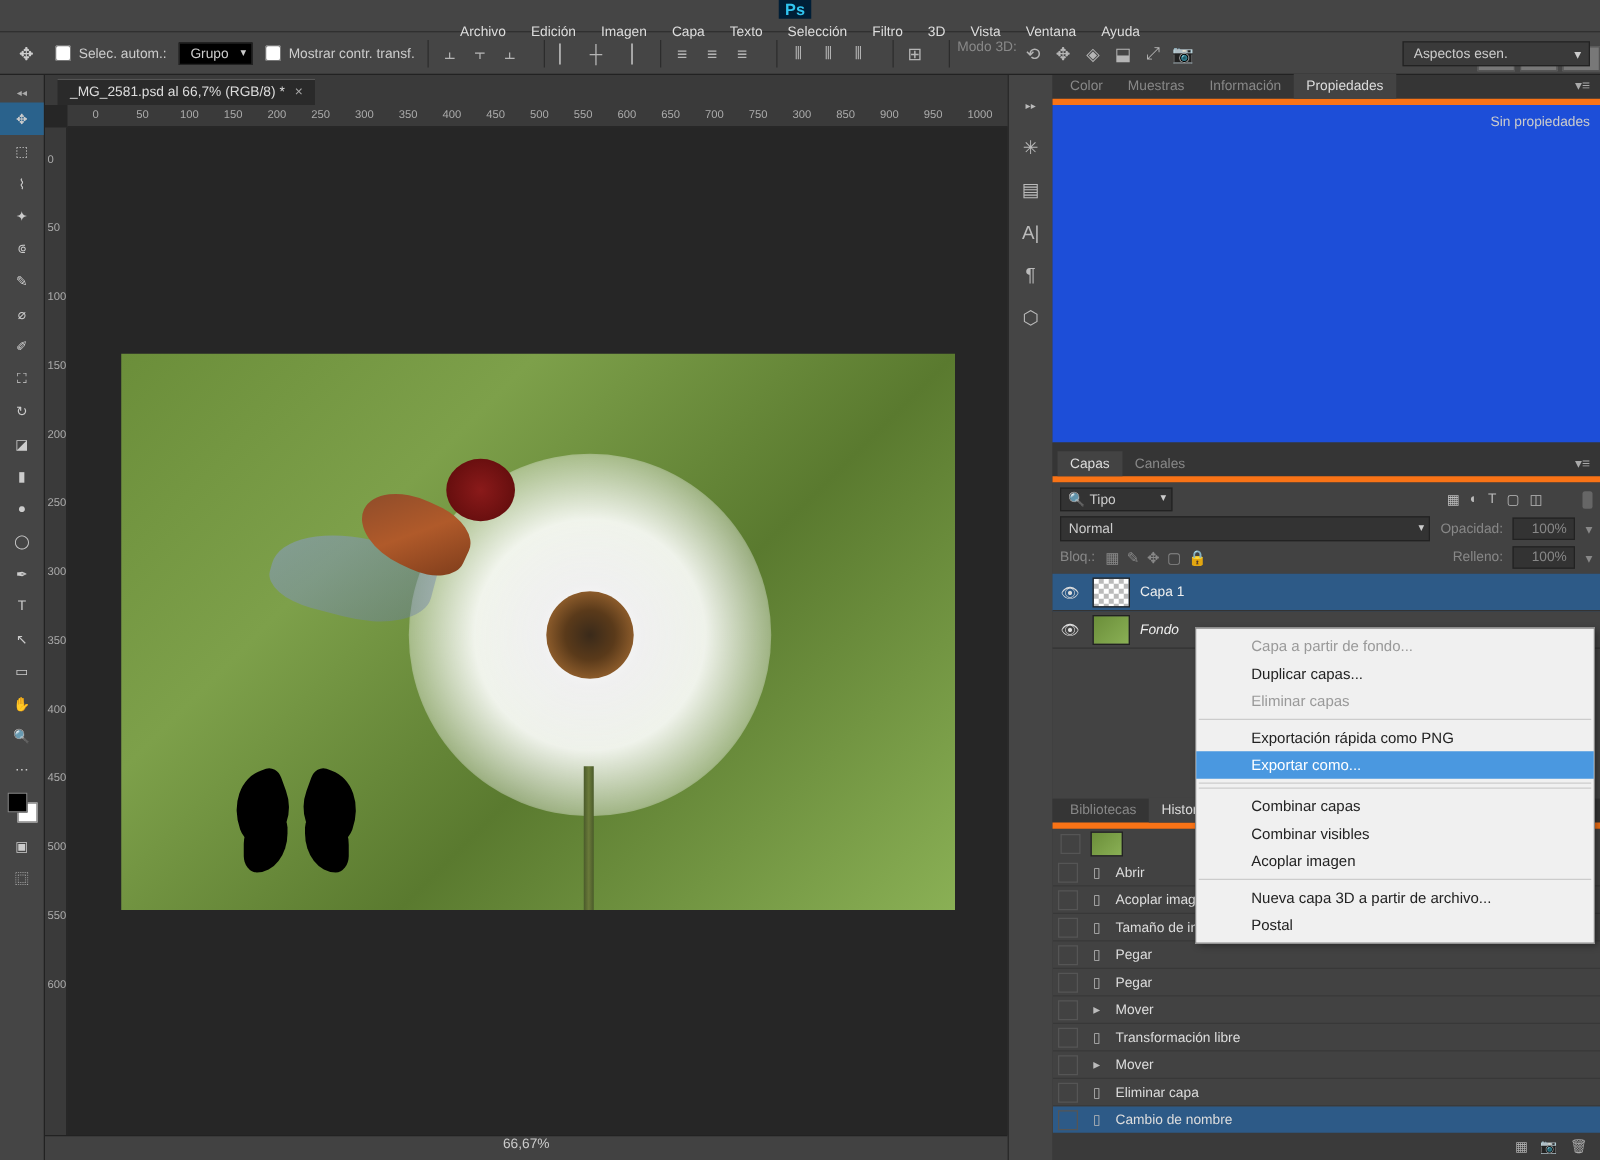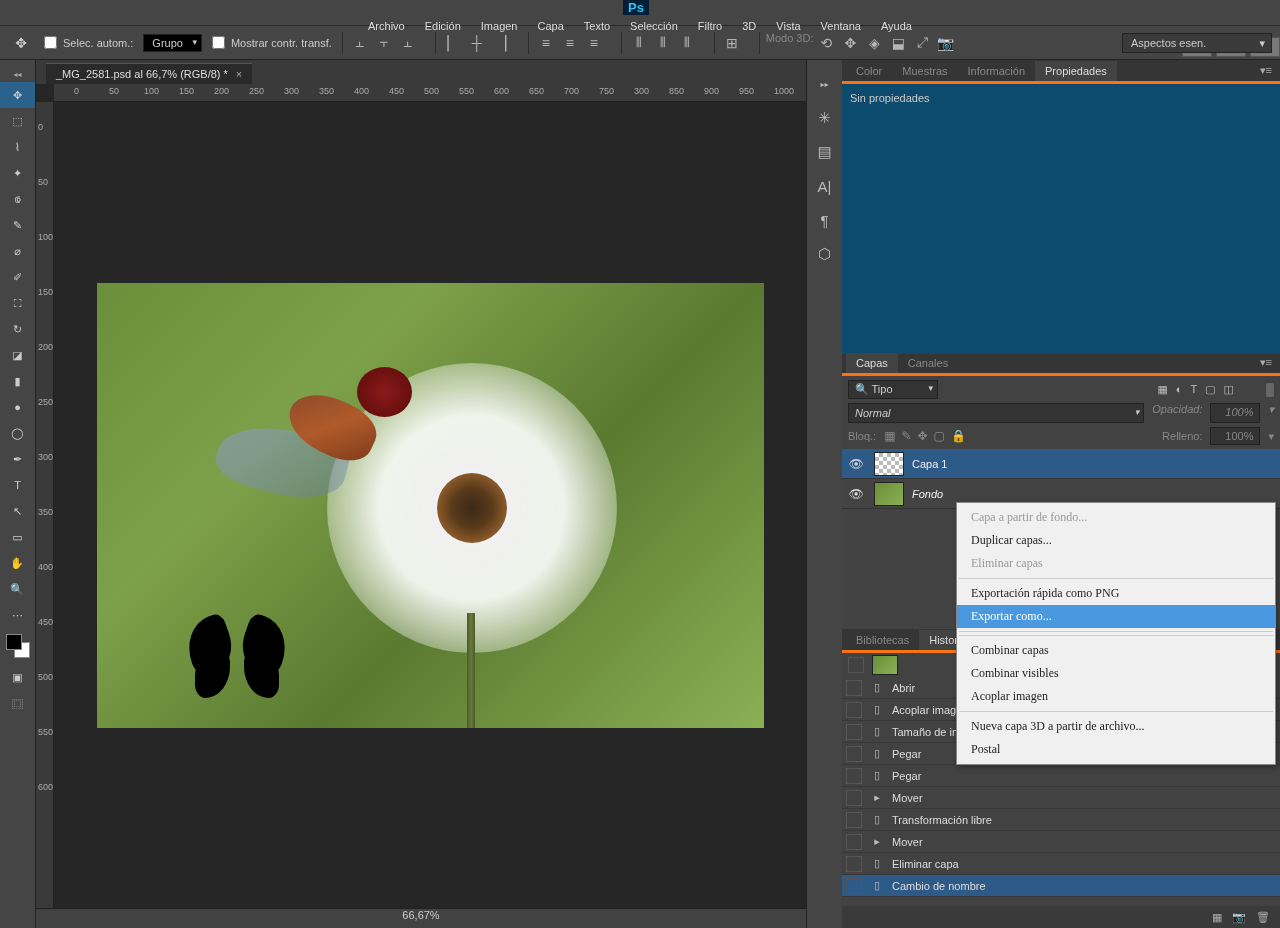--- a/index.html
+++ b/index.html
@@ -49,32 +49,32 @@
 .butterfly { position: absolute; left: 80px; top: 330px; width: 120px; height: 90px; }
 .bwing { position: absolute; background: #000; }
 .bw1 { width: 45px; height: 55px; left: 10px; top: 5px; border-radius: 70% 20% 60% 30%; transform: rotate(-20deg); }
 .bw2 { width: 45px; height: 55px; right: 10px; top: 5px; border-radius: 20% 70% 30% 60%; transform: rotate(20deg); }
 .bw3 { width: 35px; height: 45px; left: 18px; top: 40px; border-radius: 50% 20% 70% 30%; }
 .bw4 { width: 35px; height: 45px; right: 18px; top: 40px; border-radius: 20% 50% 30% 70%; }
 .status-bar { height: 20px; background: #424242; border-top: 1px solid #222; display: flex; align-items: center; padding: 0 10px; gap: 20px; font-size: 11px; color: #ccc; flex-direction: column; }
 .right-strip { width: 36px; background: #454545; border-left: 1px solid #222; display: flex; flex-direction: column; padding-top: 12px; gap: 10px; align-items: center; }
 .strip-ico { width: 24px; height: 24px; display: flex; align-items: center; justify-content: center; color: #bbb; font-size: 15px; }
 .panels { width: 438px; background: #3a3a3a; display: flex; flex-direction: column; }
-.panel-hdr { height: 24px; background: #353535; display: flex; align-items: end; border-bottom: 3px solid #f97316; padding-left: 4px; }
+.panel-hdr { height: 24px; background: #353535; display: flex; align-items: end; border-bottom: 5px solid #f97316; padding-left: 4px; }
 .ptab { padding: 4px 10px; color: #888; font-size: 11px; cursor: pointer; }
 .ptab.active { background: #434343; color: #ddd; }
-.prop-body { height: 270px; background: #0c4a6e; padding: 8px; color: #ccc; font-size: 11px; }
+.prop-body { height: 270px; background: #1d4ed8; padding: 8px; color: #ccc; font-size: 11px; text-align: right; }
 .layers-panel { display: flex; flex-direction: column; }
-.layers-panel .panel-hdr { height: 22px; }
+.layers-panel .panel-hdr { height: 32px; }
 .layer-opts { background: #424242; padding: 4px 6px; display: flex; flex-direction: column; gap: 4px; }
 .layer-row1 { display: flex; align-items: center; gap: 6px; }
 .layer-row1 .sel { background: #333; border: 1px solid #222; padding: 2px 6px; width: 90px; position: relative; }
 .layer-row1 .sel::after{content:"▾";position:absolute;right:4px;font-size:9px;}
 .layer-row1 .icos { margin-left: auto; display: flex; gap: 8px; color: #bbb; }
-.layer-row2 { display: flex; gap: 8px; font-style: italic; }
+.layer-row2 { display: flex; align-items: center; gap: 8px; }
 .layer-row2 .sel { flex: 1; background: #333; border: 1px solid #222; padding: 3px 6px; position:relative;}
 .layer-row2 .sel::after{content:"▾";position:absolute;right:4px;font-size:9px;}
 .lk { color: #888; }
 .pct { background: #333; border: 1px solid #222; padding: 2px 6px; width: 50px; text-align: right; color: #888; }
 .layer-row3 { display: flex; align-items: center; gap: 8px; }
 .lock-icons { display: flex; gap: 6px; color: #888; font-size: 12px; }
 .layer-list { background: #434343; }
 .layer-item { height: 30px; display: flex; align-items: center; border-bottom: 1px solid #333; padding: 0 4px; gap: 8px; }
 .layer-item.sel { background: #2d5a87; }
 .eye { width: 20px; text-align: center; color: #ddd; font-size: 12px; }
@@ -86,21 +86,21 @@
 .hist-body { flex: 1; background: #424242; overflow-y: auto; }
 .hist-snap { display: flex; align-items: center; padding: 2px 6px; gap: 8px; }
 .hist-thumb { width: 26px; height: 20px; background: linear-gradient(135deg,#6b8e3a,#8ab055); border: 1px solid #222; }
 .hist-item { height: 22px; display: flex; align-items: center; padding: 0 4px; gap: 6px; border-bottom: 1px solid #383838; }
 .hist-item.sel { background: #2d5a87; }
 .hist-chk { width: 16px; height: 16px; border: 1px solid #555; }
 .hist-ico { width: 18px; color: #bbb; text-align: center; font-size: 11px; }
 .hist-txt { color: #ddd; }
 .hist-foot { height: 22px; background: #3a3a3a; display: flex; align-items: center; justify-content: flex-end; gap: 10px; padding: 0 10px; color: #aaa; }
 .ctx-menu { position: absolute; left: 956px; top: 502px; width: 320px; background: #f0f0f0; border: 1px solid #888; box-shadow: 2px 2px 6px rgba(0,0,0,.4); z-index: 100; padding: 3px 0; }
-.ctx-item { padding: 4px 14px; color: #222; font-size: 12px; cursor: pointer; font-family: Liberation Serif, serif; }
+.ctx-item { padding: 4px 44px; color: #222; font-size: 12px; cursor: pointer; }
 .ctx-item.disabled { color: #999; }
 .ctx-item.hover { background: #4a98e0; color: #fff; }
 .ctx-sep { height: 1px; background: #ccc; margin: 3px 2px; }
 </style>
 </head>
 <body>
 
 <div class="title-bar">
   <div class="ps-logo">Ps</div>
   <div class="menu-bar">

